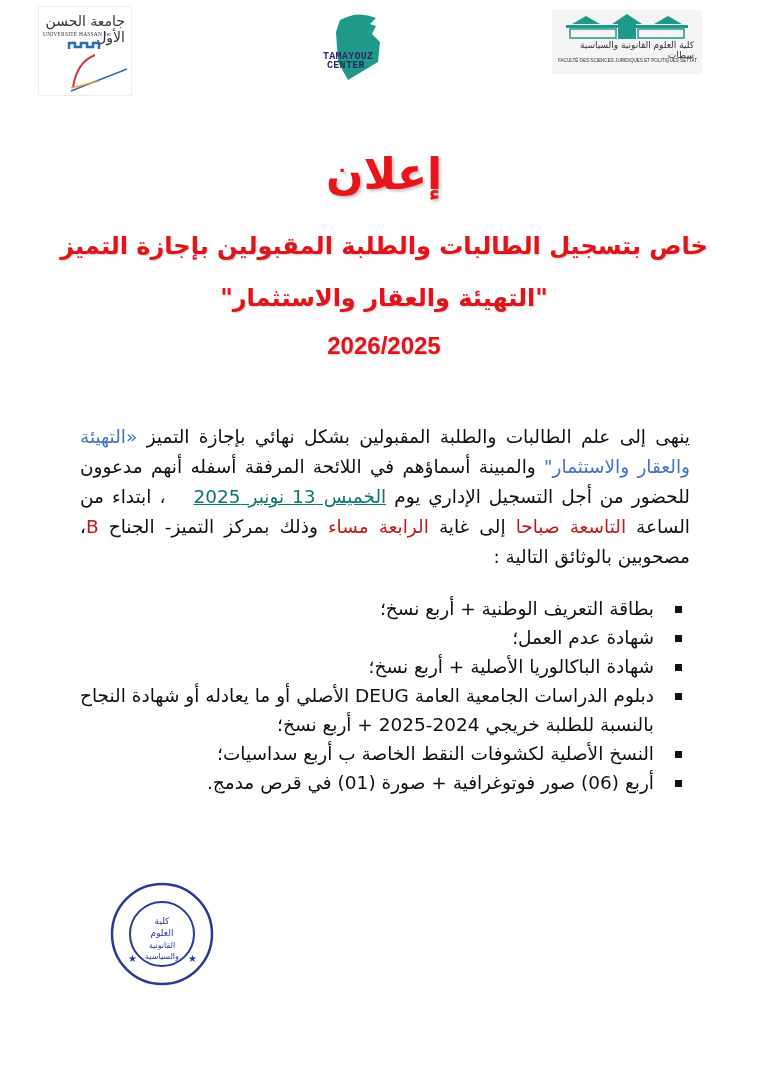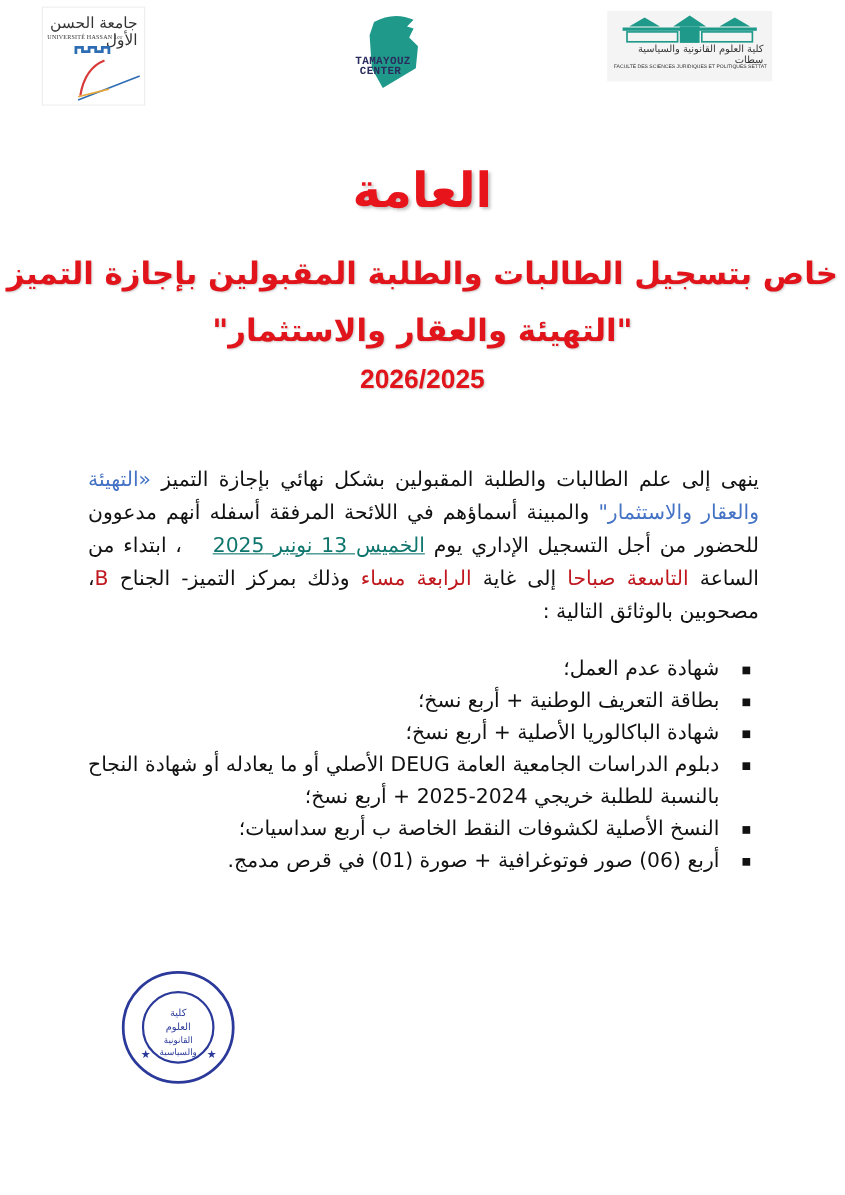--- a/index.html
+++ b/index.html
@@ -10,21 +10,21 @@
   .logo-left .ar { position:absolute; top:6px; right:6px; font-size:14px; color:#333; direction:rtl; font-family:"DejaVu Sans", sans-serif; }
   .logo-left .fr { position:absolute; top:24px; left:4px; font-size:5.5px; color:#333; letter-spacing:.2px; font-family:"Liberation Serif", serif; white-space:nowrap; }
   .logo-center { left:318px; top:12px; width:100px; height:60px; }
   .logo-center .txt { position:absolute; left:5px; top:40px; font-family:Liberation Mono, monospace; font-weight:bold; font-size:10px; line-height:9px; color:#2a2d5e; letter-spacing:.3px; }
   .logo-right { left:552px; top:10px; width:150px; height:64px; background:#f4f4f4; }
   .logo-right .ar { position:absolute; top:30px; right:8px; font-size:9px; color:#333; direction:rtl; }
   .logo-right .fr { position:absolute; top:48px; left:6px; font-size:4.6px; color:#333; white-space:nowrap; font-family:"Liberation Sans", sans-serif; }
   .title { position:absolute; top:148px; left:0; width:768px; text-align:center; color:#e8141c;
            font-size:44px; font-weight:bold; direction:rtl; text-shadow:2px 2px 3px rgba(0,0,0,.25); }
   .subtitle { position:absolute; left:0; width:768px; text-align:center; color:#e0141a; font-weight:bold;
-              font-size:28px; direction:rtl; text-shadow:1px 1px 2px rgba(0,0,0,.2); }
+              font-size:24px; direction:rtl; text-shadow:1px 1px 2px rgba(0,0,0,.2); }
   .st1 { top:232px; } .st2 { top:284px; } .st3 { top:332px; font-size:24px; font-family:"Liberation Sans", sans-serif; }
   .body { position:absolute; left:80px; top:422px; width:610px; direction:rtl; text-align:justify;
           font-size:18.5px; line-height:30px; font-family:"DejaVu Sans", sans-serif; }
   .blue { color:#4472c4; }
   .red { color:#c0181f; }
   .red-u { color:#0f766e; text-decoration:underline;margin-left:28px; }
   .list { position:absolute; left:80px; top:594px; width:610px; direction:rtl; margin:0; padding:0; list-style:none;
           font-size:18.5px; line-height:29px; }
   .list li { position:relative; padding-right:36px; text-align:justify; }
   .list li::before { content:""; position:absolute; right:8px; top:12px; width:7px; height:7px; background:#111; }
@@ -61,30 +61,30 @@
     <polygon points="102,14 116,6 130,14" fill="#1f9a8a"></polygon>
     <rect x="14" y="15" width="122" height="3" fill="#1f9a8a"></rect>
     <rect x="18" y="19" width="46" height="9" fill="none" stroke="#1f9a8a" stroke-width="1.5"></rect>
     <rect x="66" y="14" width="18" height="15" fill="#1f9a8a"></rect>
     <rect x="86" y="19" width="46" height="9" fill="none" stroke="#1f9a8a" stroke-width="1.5"></rect>
   </svg>
   <div class="ar">كلية العلوم القانونية والسياسية سطات</div>
   <div class="fr">FACULTÉ DES SCIENCES JURIDIQUES ET POLITIQUES SETTAT</div>
 </div>
 
-<div class="title">العامة</div>
+<div class="title">إعلان</div>
 <div class="subtitle st1">خاص بتسجيل الطالبات والطلبة المقبولين بإجازة التميز</div>
 <div class="subtitle st2">"التهيئة والعقار والاستثمار"</div>
 <div class="subtitle st3">2026/2025</div>
 
 <div class="body"><span>ينهى إلى علم الطالبات والطلبة المقبولين بشكل نهائي بإجازة التميز </span><span class="blue">«التهيئة والعقار والاستثمار"</span><span> والمبينة أسماؤهم في اللائحة المرفقة أسفله أنهم مدعوون للحضور من أجل التسجيل الإداري يوم </span><span class="red-u">الخميس 13 نونبر 2025</span><span>، ابتداء من الساعة </span><span class="red">التاسعة صباحا</span><span> إلى غاية </span><span class="red">الرابعة مساء</span><span> وذلك بمركز التميز- الجناح </span><span class="red">B</span><span>، مصحوبين بالوثائق التالية :</span></div>
 
 <ul class="list">
+  <li>بطاقة التعريف الوطنية + أربع نسخ؛</li>
   <li>شهادة عدم العمل؛</li>
-  <li>بطاقة التعريف الوطنية + أربع نسخ؛</li>
   <li>شهادة الباكالوريا الأصلية + أربع نسخ؛</li>
   <li>دبلوم الدراسات الجامعية العامة DEUG الأصلي أو ما يعادله أو شهادة النجاح بالنسبة للطلبة خريجي 2024-2025 + أربع نسخ؛</li>
   <li>النسخ الأصلية لكشوفات النقط الخاصة ب أربع سداسيات؛</li>
   <li>أربع (06) صور فوتوغرافية + صورة (01) في قرص مدمج.</li>
 </ul>
 
 <svg class="stamp" viewBox="0 0 108 108">
   <circle cx="54" cy="54" r="50" fill="none" stroke="#2b3a9a" stroke-width="2.5"></circle>
   <circle cx="54" cy="54" r="32" fill="none" stroke="#2b3a9a" stroke-width="2"></circle>
   <text x="54" y="44" text-anchor="middle" font-size="9" fill="#2b3a9a" font-family="DejaVu Sans, sans-serif">كلية</text>

